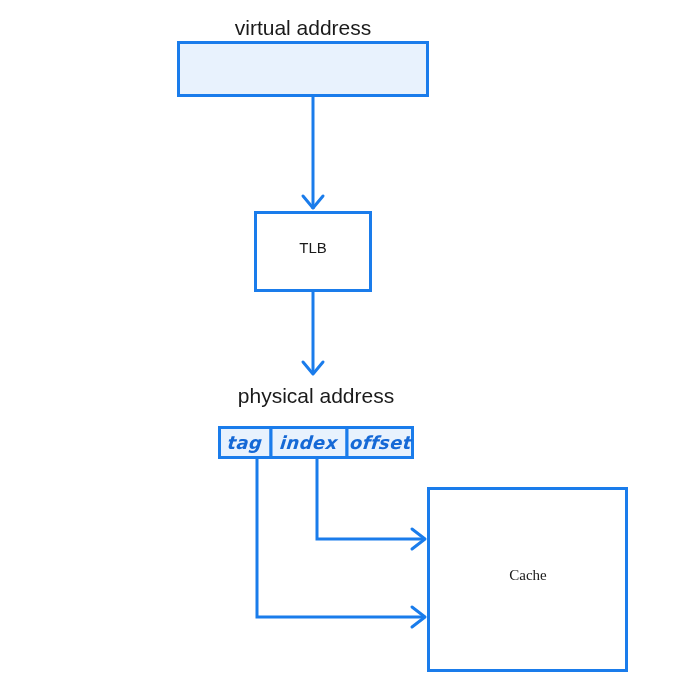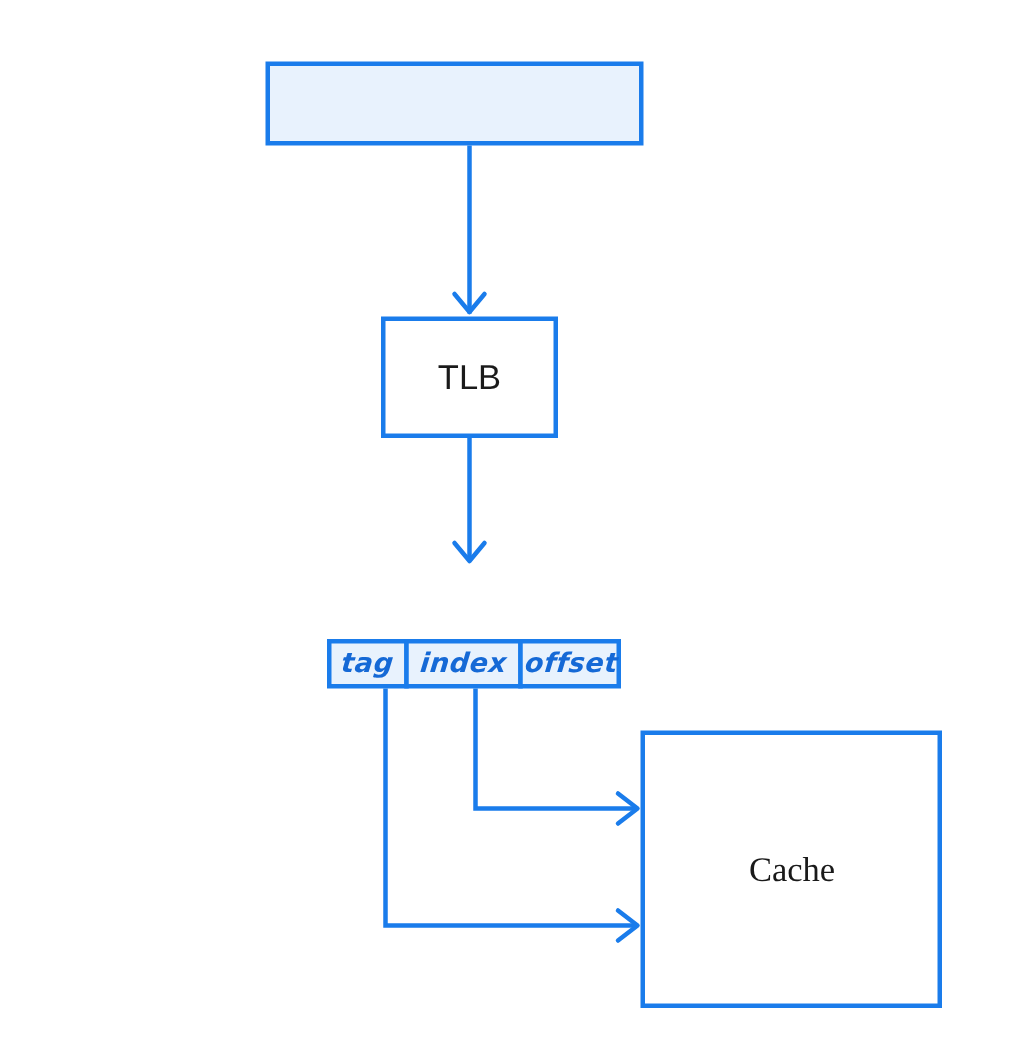--- a/index.html
+++ b/index.html
@@ -37,21 +37,21 @@
     color: #1a1a1a;
     font-family: "Liberation Sans", sans-serif;
     white-space: nowrap;
     line-height: 1;
   }
   .lbl-caption {
     font-size: 21px;
     text-align: center;
   }
   .lbl-boxtext {
-    font-size: 23px;
+    font-size: 15px;
     text-align: center;
   }
 
   
   .ctr {
     transform: translateX(-50%);
   }
 
   #caption-virtual-address { left: 303px; top: 17px; }
   #caption-physical-address { left: 316px; top: 385px; }
@@ -108,23 +108,25 @@
     </g>
 
     <g>
       <path d="M257,459 L257,617 L424,617" fill="none" stroke="#1a7ceb" stroke-width="3" stroke-linecap="butt" stroke-linejoin="miter"></path>
       <polyline points="412,607 425,617 412,627" fill="none" stroke="#1a7ceb" stroke-width="3" stroke-linecap="round" stroke-linejoin="round"></polyline>
     </g>
 
     <rect x="428.5" y="488.5" width="198" height="182" fill="#ffffff" stroke="#1a7ceb" stroke-width="3"></rect>
   </svg>
 
+  <div class="lbl lbl-caption ctr" id="caption-virtual-address">virtual address</div>
 
   <div class="lbl lbl-boxtext ctr" id="tlb-box-label">TLB</div>
 
+  <div class="lbl lbl-caption ctr" id="caption-physical-address">physical address</div>
 
   <div class="field-label" id="field-label-tag">tag</div>
 
   <div class="field-label" id="field-label-index">index</div>
 
   <div class="field-label" id="field-label-offset">offset</div>
 
   <div class="lbl lbl-boxtext ctr" id="cache-box-label">Cache</div>
 
 </div>

